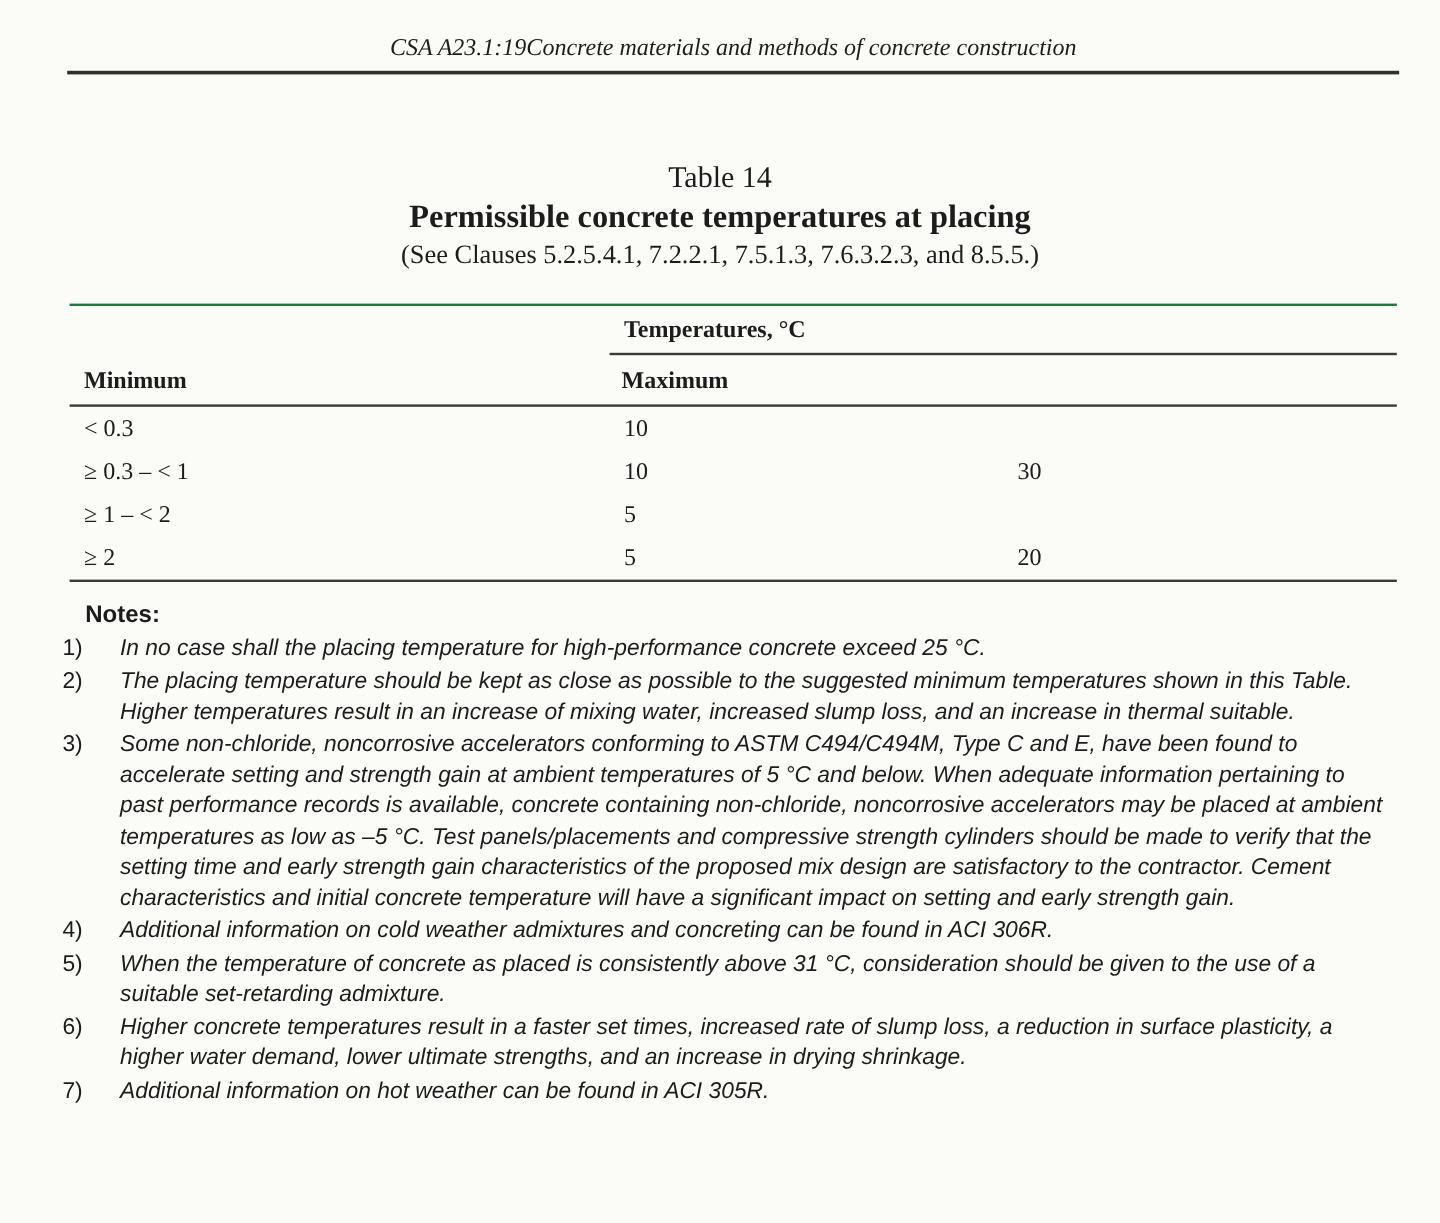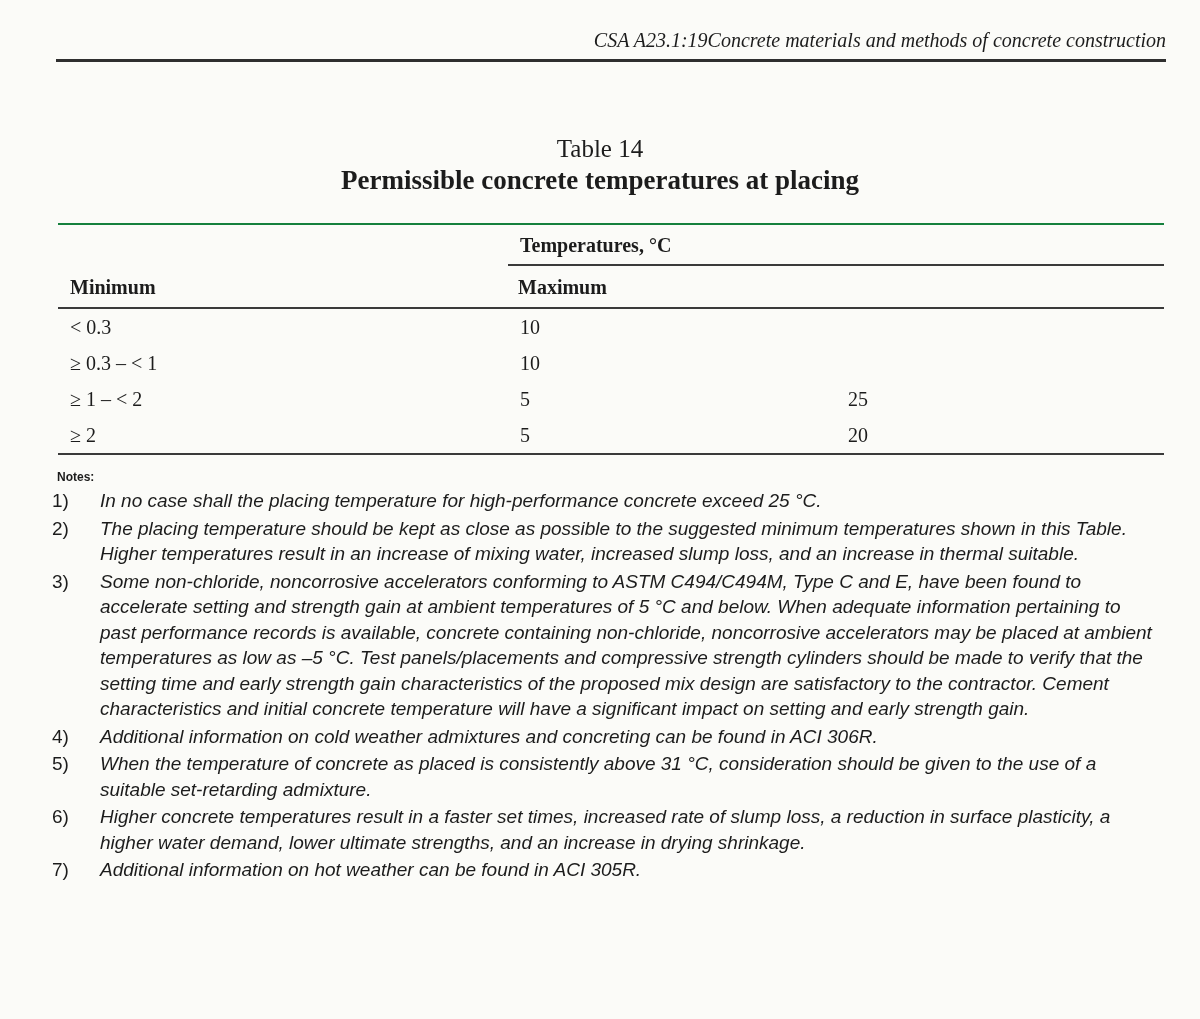--- a/index.html
+++ b/index.html
@@ -7,21 +7,21 @@
   body {
     background:#fbfbf8;
     color:#1c1c1c;
     font-family:"Liberation Serif", serif;
     overflow:hidden;
   }
   .page { position:relative; width:1200px; height:1019px; }
 
   
   .page-header {
-    display:flex; justify-content:flex-end; align-items:flex-end;
+    display:flex; justify-content:center; align-items:flex-end;
     margin:28px 34px 0 56px;
     padding-bottom:7px;
     border-bottom:3px solid #2f2f2f;
     font-style:italic; font-size:20px; line-height:1.2;
   }
 
   
   .caption { text-align:center; margin-top:72px; }
   .caption .t-num   { font-size:25px; font-weight:normal; line-height:1.2; }
   .caption .t-title { font-size:27px; font-weight:bold; line-height:1.2; }
@@ -43,21 +43,21 @@
   .row-head > div { padding:10px 0 8px 12px; font-weight:bold; }
   .row-body > div { padding:7px 0 6px 12px; }
   .row-head { border-bottom:2px solid #3a3a3a; }
   .c3 { padding-left:10px !important; }
 
   
   .notes {
     margin:15px 38px 0 52px; width:1108px;
     font-family:"Liberation Sans", sans-serif;
   }
-  .notes-heading { font-size:12px; font-weight:bold; line-height:1.25; margin-left:5px; }
+  .notes-heading { font-size:20px; font-weight:bold; line-height:1.25; margin-left:19px; }
   .note-list { margin-top:3px; }
   .note-item {
     display:grid; grid-template-columns:48px 1fr;
     font-size:19px; line-height:25.5px;
     margin-bottom:2px;
   }
   .note-num { font-style:normal; }
   .note-text { font-style:italic; }
 </style>
 </head>
@@ -66,44 +66,45 @@
 <div class="page">
 
   <div class="page-header">
     <span>CSA A23.1:19</span>
     <span>Concrete materials and methods of concrete construction</span>
   </div>
 
   <div class="caption">
     <div class="t-num">Table 14</div>
     <div class="t-title">Permissible concrete temperatures at placing</div>
+    <div class="t-clauses">(See Clauses 5.2.5.4.1, 7.2.2.1, 7.5.1.3, 7.6.3.2.3, and 8.5.5.)</div>
   </div>
 
   <div class="tbl">
     <div class="row-group">
       <div></div>
       <div class="group-cell">Temperatures, °C</div>
     </div>
     <div class="row row-head">
       <div>Minimum</div>
       <div class="c3">Maximum</div>
     </div>
 
     <div class="row row-body">
       <div>&lt; 0.3</div>
       <div>10</div>
     </div>
     <div class="row row-body">
       <div>≥ 0.3 – &lt; 1</div>
       <div>10</div>
+      <div class="c3">30</div>
     </div>
     <div class="row row-body">
       <div>≥ 1 – &lt; 2</div>
       <div>5</div>
-      <div class="c3">25</div>
     </div>
     <div class="row row-body">
       <div>≥ 2</div>
       <div>5</div>
       <div class="c3">20</div>
     </div>
   </div>
 
   <div class="notes">
     <div class="notes-heading">Notes:</div>

